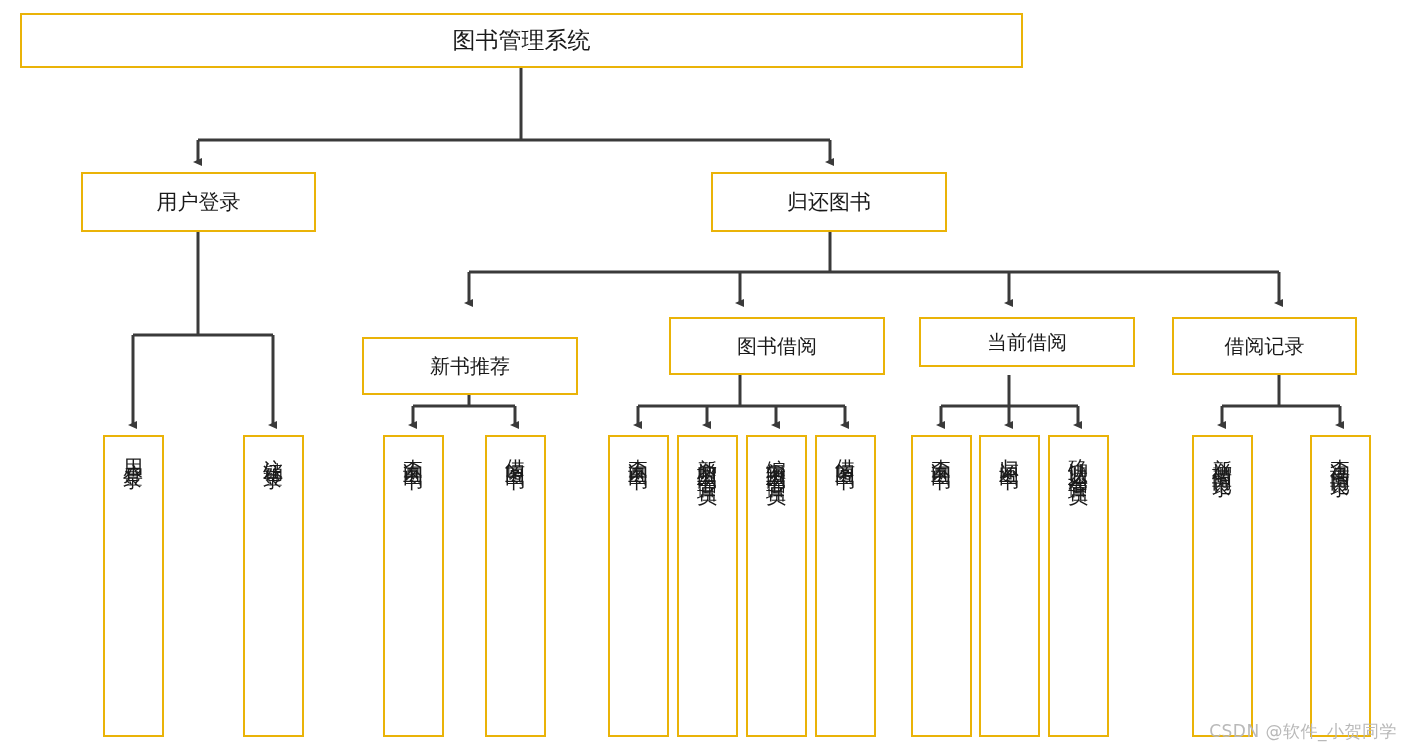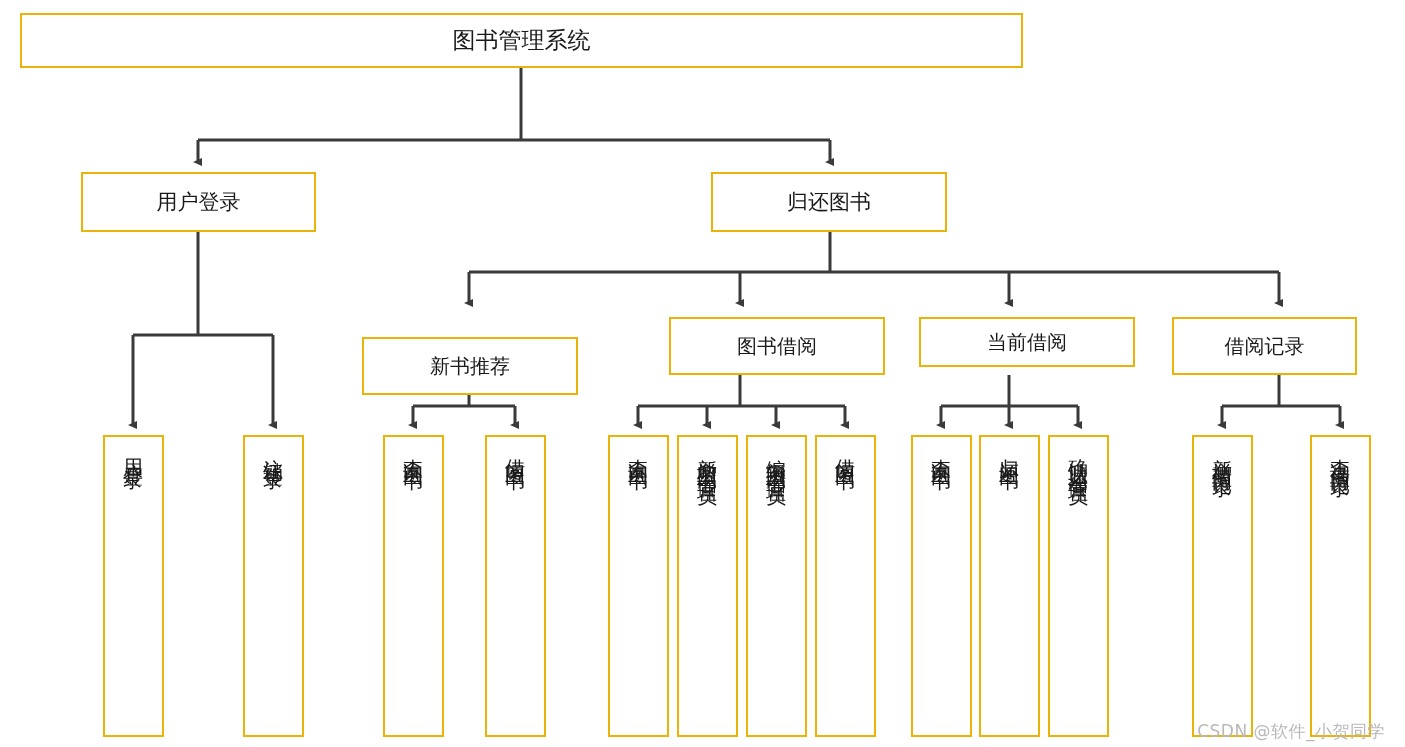--- a/index.html
+++ b/index.html
@@ -53,21 +53,21 @@
   }
   .node.leaf .vtext {
     writing-mode: vertical-rl;
     text-orientation: upright;
     letter-spacing: 4px;
     line-height: 1;
     white-space: nowrap;
   }
   .watermark {
     position: absolute;
-    right: 20px;
+    right: 8px;
     bottom: 4px;
     font-size: 17px;
     color: #b9b9b9;
     letter-spacing: 0.5px;
     white-space: nowrap;
   }
 </style>
 </head>
 <body>
 

